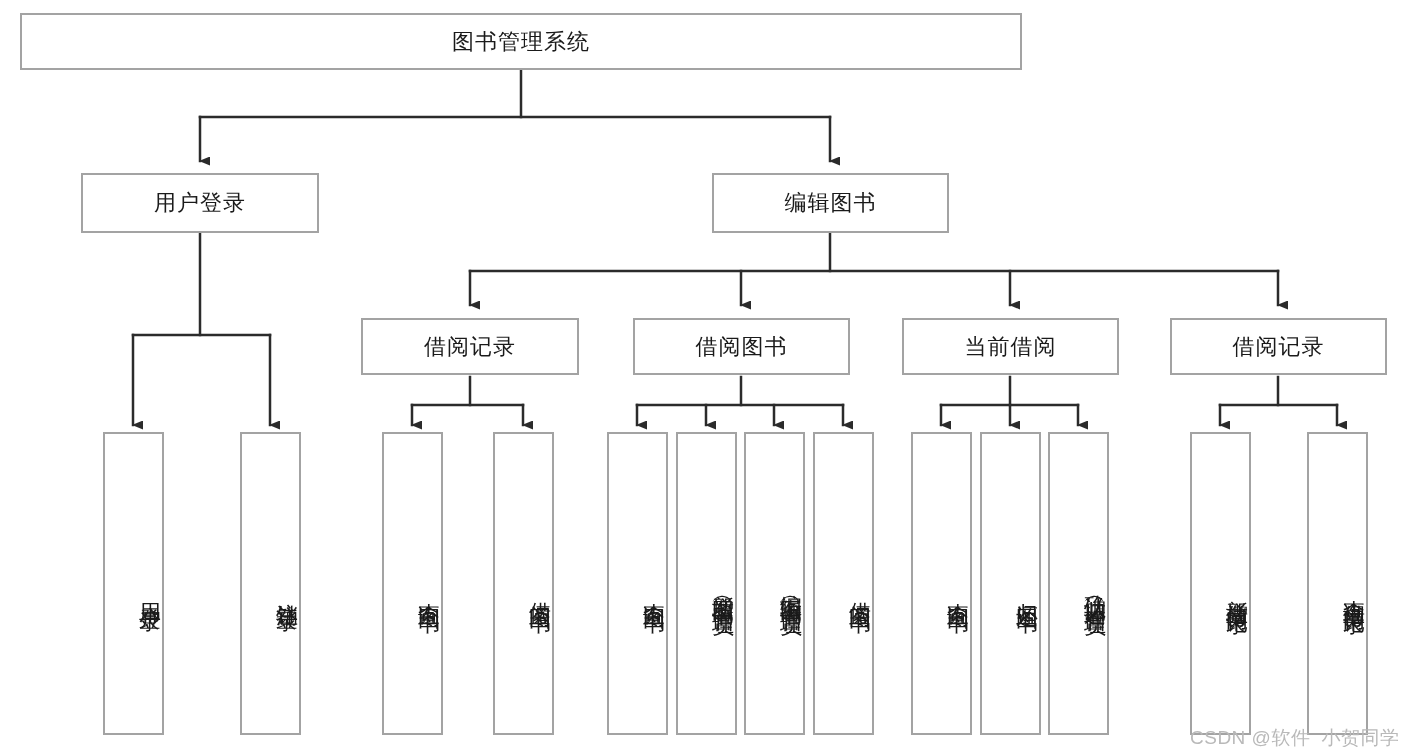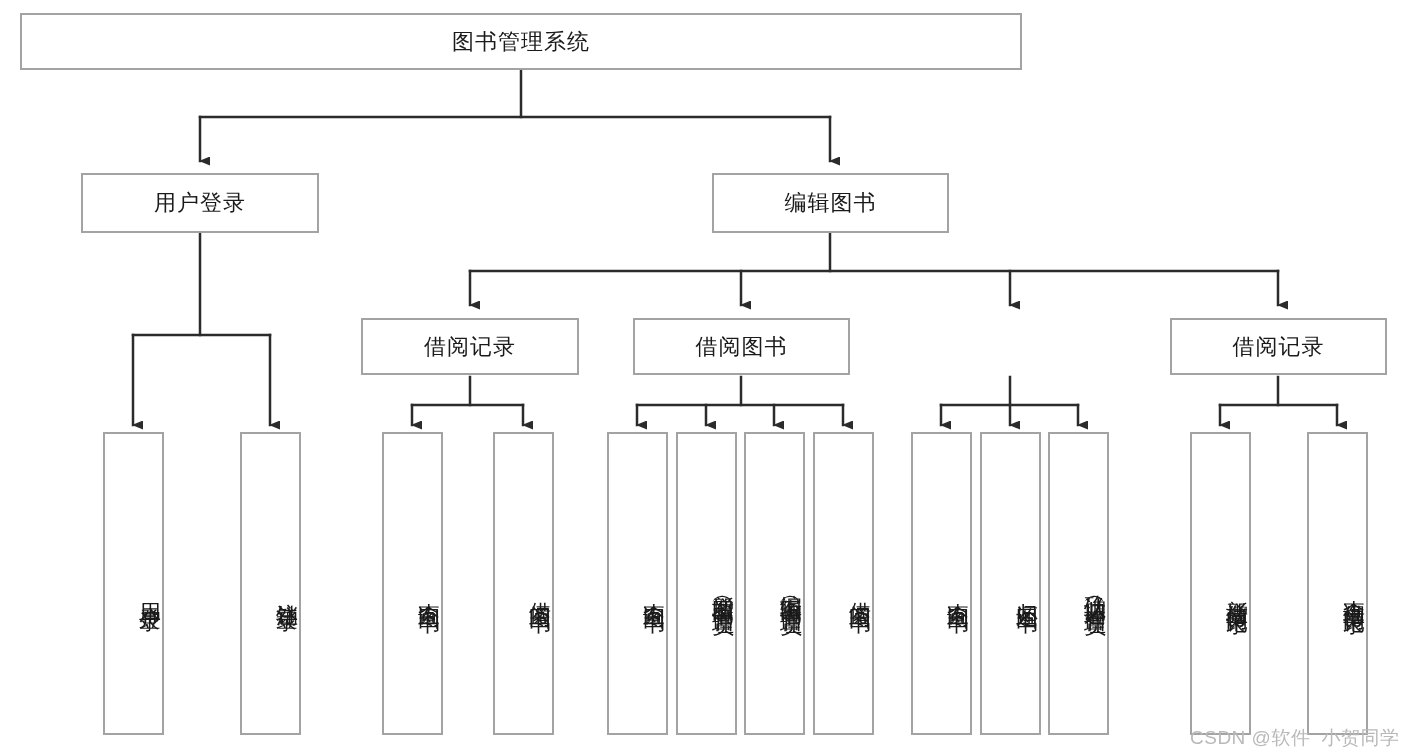--- a/index.html
+++ b/index.html
@@ -129,20 +129,23 @@
   </div>
 
   <div class="node-box horizontal" style="left:361px; top:318px; width:218px; height:57px;">
     <span class="node-label">借阅记录</span>
   </div>
 
   <div class="node-box horizontal" style="left:633px; top:318px; width:217px; height:57px;">
     <span class="node-label">借阅图书</span>
   </div>
 
+  <div class="node-box horizontal" style="left:902px; top:318px; width:217px; height:57px;">
+    <span class="node-label">当前借阅</span>
+  </div>
 
   <div class="node-box horizontal" style="left:1170px; top:318px; width:217px; height:57px;">
     <span class="node-label">借阅记录</span>
   </div>
 
   <div class="node-box vertical" style="left:103px; top:432px; width:61px; height:303px;">
     <span class="node-label">用户登录</span>
   </div>
 
   <div class="node-box vertical" style="left:240px; top:432px; width:61px; height:303px;">

